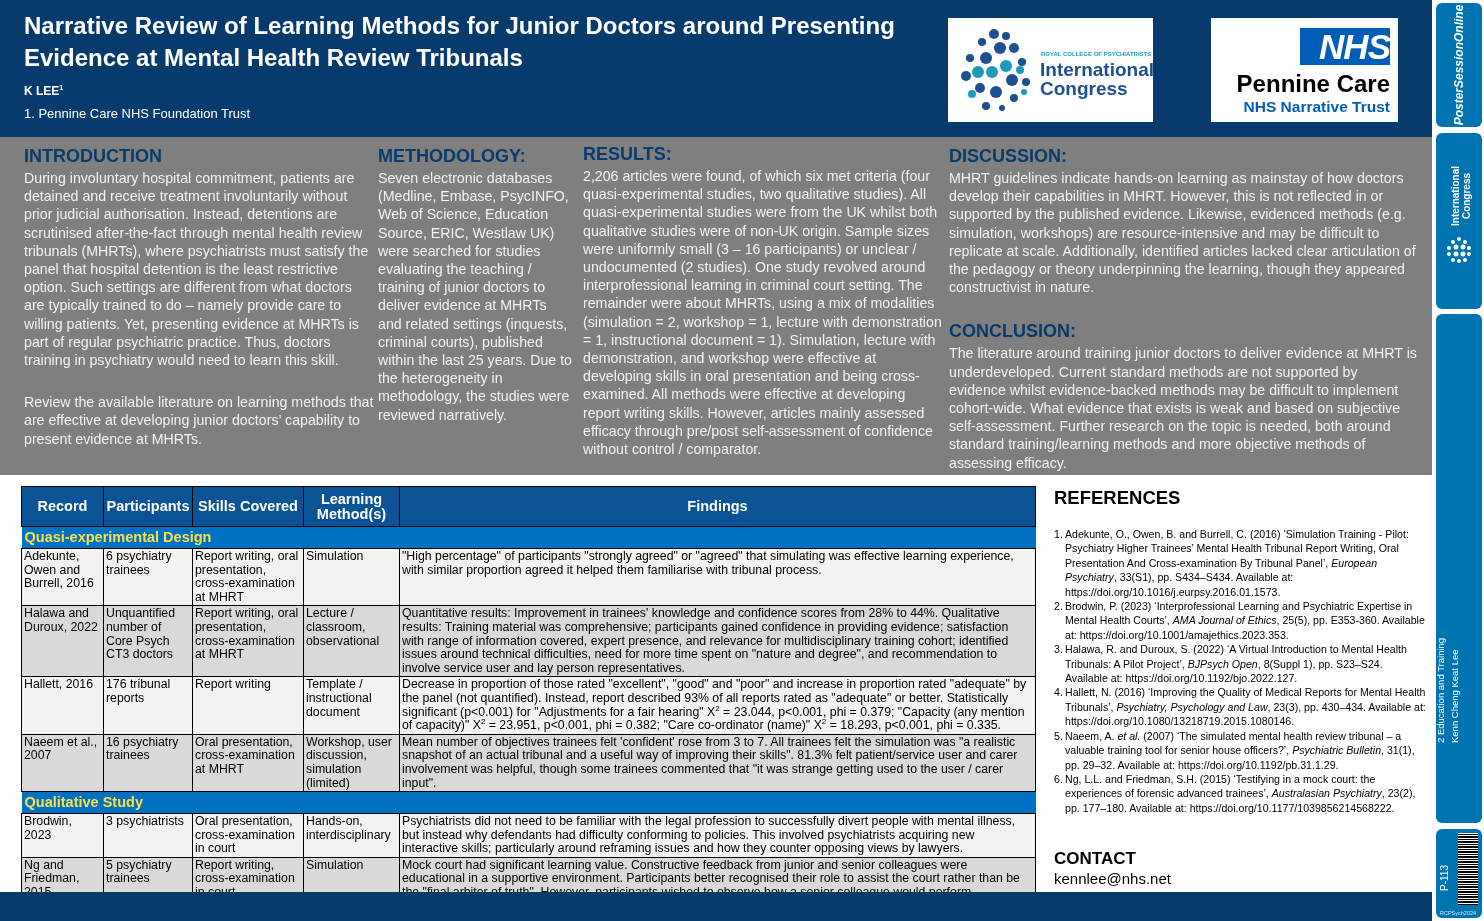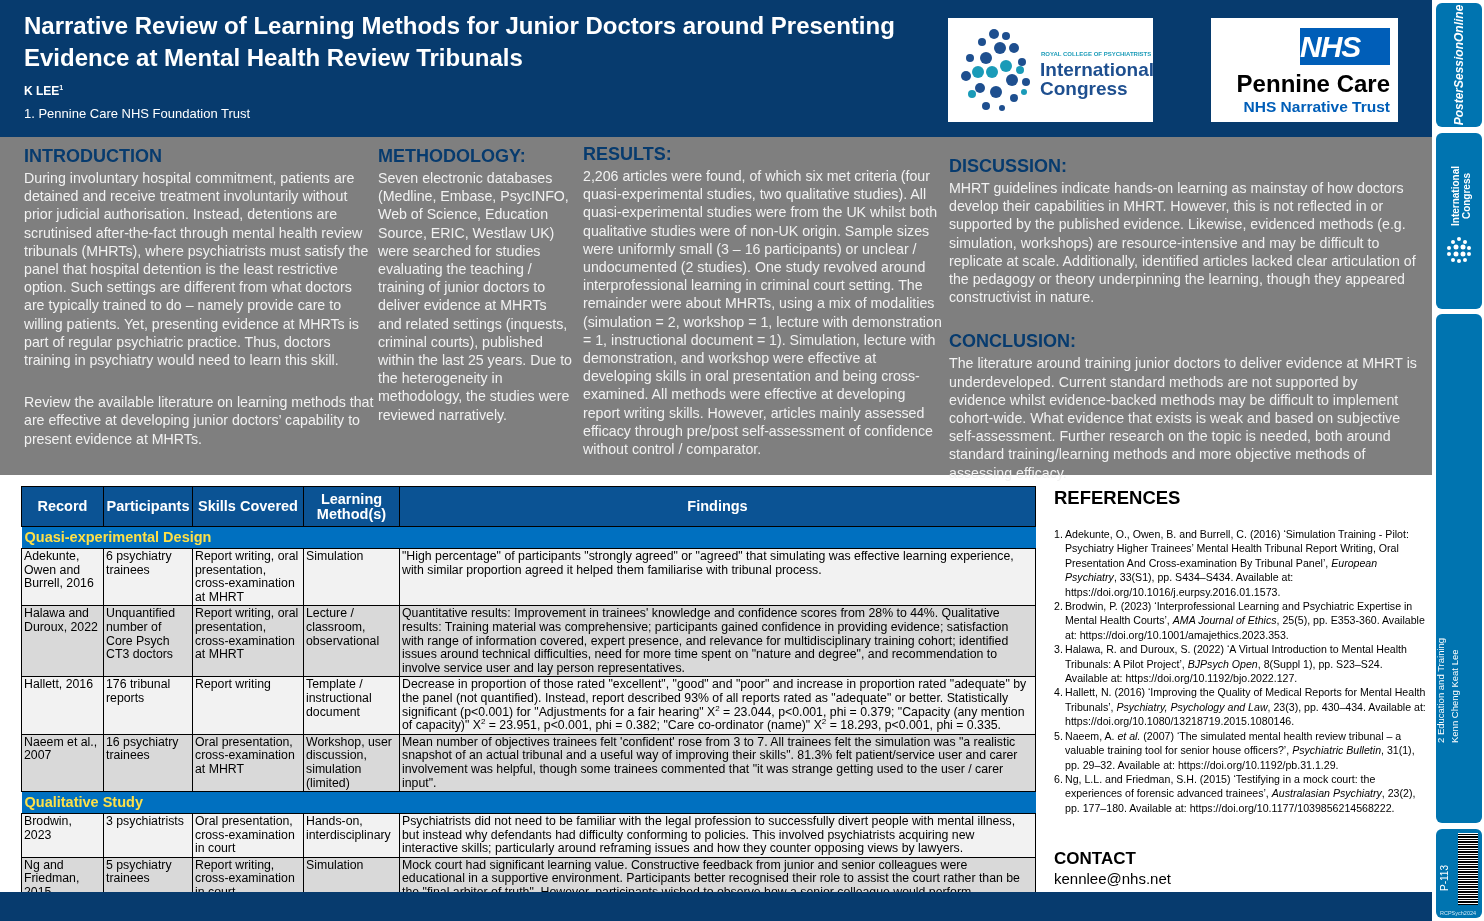--- a/index.html
+++ b/index.html
@@ -14,34 +14,34 @@
   .author { position: absolute; left: 24px; top: 84px; color: #ffffff; font-weight: bold; font-size: 12px; }
   .author sup { font-size: 7px; }
   .affil { position: absolute; left: 24px; top: 106px; color: #ffffff; font-size: 13px; }
 
   .logo-rcpsych { position: absolute; left: 948px; top: 18px; width: 205px; height: 104px; background: #ffffff; }
   .logo-rcpsych .orb { position: absolute; left: 8px; top: 8px; width: 80px; height: 88px; }
   .logo-rcpsych .small { position: absolute; left: 93px; top: 33px; font-size: 6px; color: #1a9bb8; font-weight: bold; white-space: nowrap; }
   .logo-rcpsych .big { position: absolute; left: 92px; top: 42px; font-size: 19px; line-height: 19px; color: #1e4f8f; font-weight: bold; }
 
   .logo-nhs { position: absolute; left: 1211px; top: 18px; width: 187px; height: 104px; background: #ffffff; }
-  .logo-nhs .badge { position: absolute; right: 8px; top: 10px; width: 90px; height: 37px; background: #005eb8; color: #ffffff; font-weight: bold; font-style: italic; font-size: 30px; line-height: 37px; text-align: left; letter-spacing: -1px; }
+  .logo-nhs .badge { position: absolute; right: 8px; top: 10px; width: 90px; height: 37px; background: #005eb8; color: #ffffff; font-weight: bold; font-style: italic; font-size: 35px; line-height: 37px; text-align: right; letter-spacing: -1px; }
   .logo-nhs .pc { position: absolute; right: 8px; top: 52px; font-size: 24px; font-weight: bold; color: #000000; white-space: nowrap; }
   .logo-nhs .trust { position: absolute; right: 8px; top: 80px; font-size: 15.5px; font-weight: bold; color: #005eb8; white-space: nowrap; }
 
   
   .band { position: absolute; left: 0; top: 137px; width: 1432px; height: 338px; background: #7f7f7f; }
   .col { position: absolute; color: #f2f2f2; font-size: 14.2px; line-height: 18.2px; }
   .col h2 { color: #073b6e; font-size: 18px; font-weight: bold; line-height: 22px; margin-bottom: 2px; }
   .col p { margin: 0; }
   .col .gap { height: 24px; }
   .c-intro { left: 24px; top: 145px; width: 350px; }
   .c-method { left: 378px; top: 145px; width: 196px; }
   .c-results { left: 583px; top: 143px; width: 362px; }
-  .c-disc { left: 949px; top: 155px; width: 468px; }
+  .c-disc { left: 949px; top: 145px; width: 468px; }
 
   
   .tbl-wrap { position: absolute; left: 21px; top: 486px; width: 1014px; }
   table { border-collapse: collapse; width: 1014px; table-layout: fixed; font-size: 12.3px; line-height: 13.6px; }
   th { background: #0b5394; color: #ffffff; font-weight: bold; font-size: 14.5px; line-height: 15px; border: 1px solid #000000; height: 40px; text-align: center; vertical-align: middle; padding: 0 2px; }
   td { border: 1px solid #000000; vertical-align: top; padding: 1px 2px 1px 2px; color: #000000; }
   tr.section td { background: #0070c0; color: #fde047; font-weight: bold; font-size: 14.5px; line-height: 19px; padding: 1px 3px; border-left: none; border-right: none; }
   tr.odd td { background: #f2f2f2; }
   tr.even td { background: #d9d9d9; }
   td sup { font-size: 8px; line-height: 0; }

